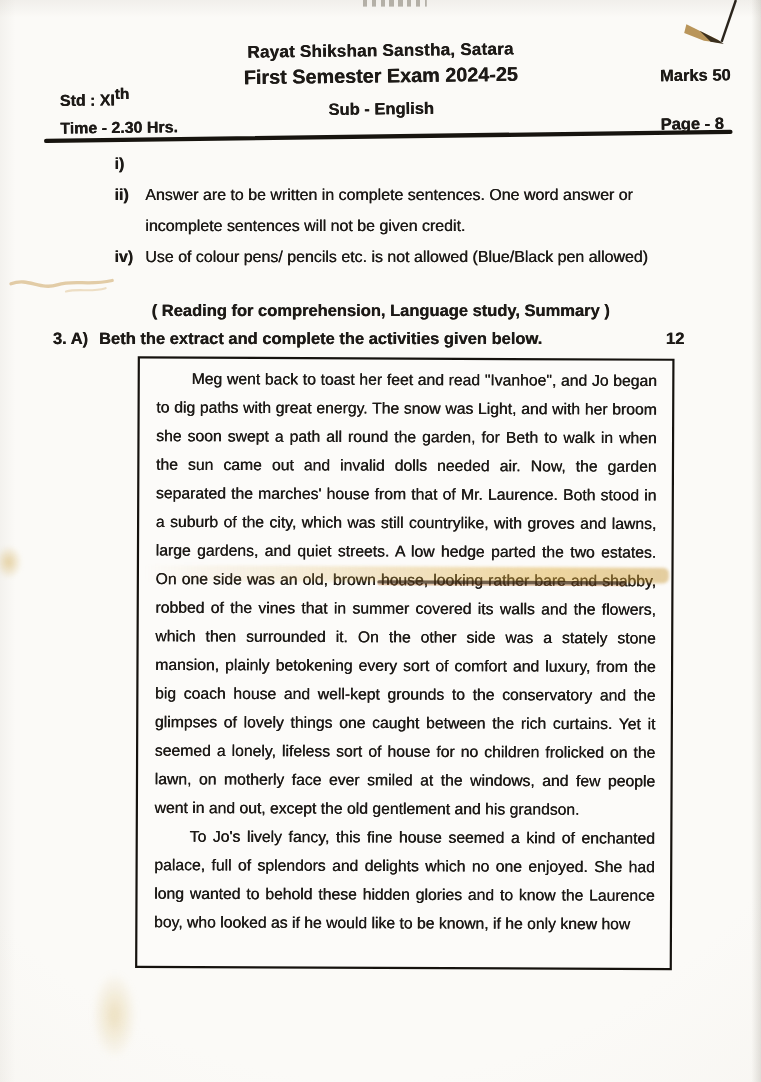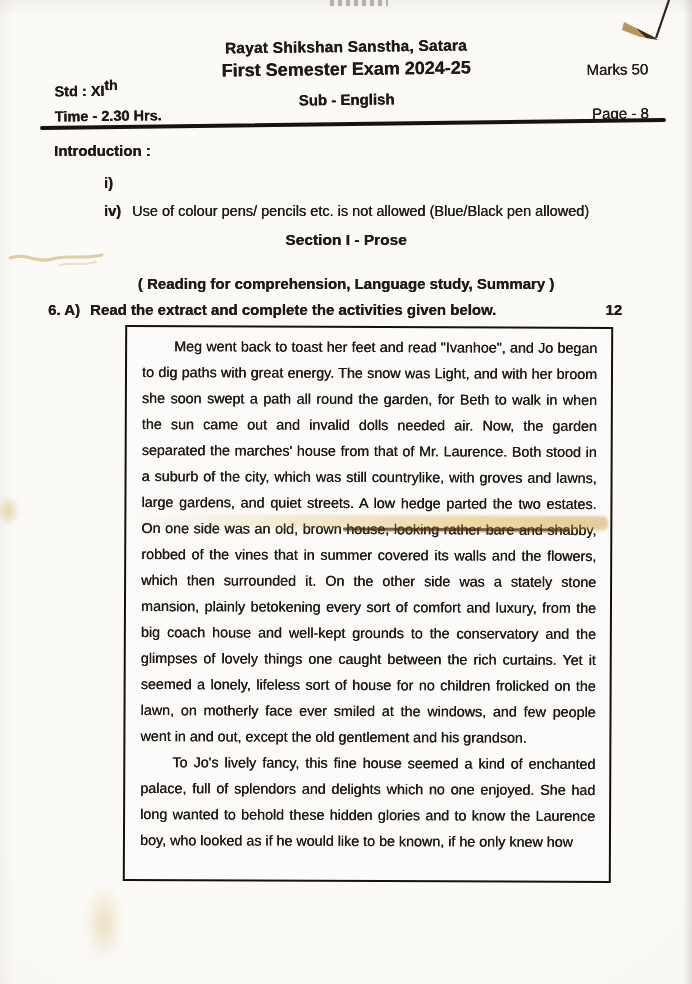--- a/index.html
+++ b/index.html
@@ -24,21 +24,21 @@
 
   
   .hdr { position: relative; height: 120px; transform: rotate(-0.7deg); }
   .hdr-center { text-align: center; padding-top: 38px; }
   .institution { font-size: 15.5px; font-weight: bold; letter-spacing: .2px; }
   .exam-title  { font-size: 18px;   font-weight: bold; margin-top: 3px; }
   .subject     { font-size: 15px;   font-weight: bold; margin-top: 11px; }
   .hdr-left  { position: absolute; left: 54px;  top: 74px; font-size: 14.5px; font-weight: bold; }
   .hdr-left .time { margin-top: 9px; }
   .hdr-left sup { font-size: 14px; }
-  .hdr-right { position: absolute; right: 44px; top: 64px; font-size: 15px; font-weight: normal; text-align: right; }
+  .hdr-right { position: absolute; right: 28px; top: 64px; font-size: 15px; font-weight: bold; }
   .hdr-right .pg { margin-top: 27px; }
   .rule {
     height: 4px; background: #17140f; border-radius: 2px;
     margin: 2px 26px 0 40px;
     transform: rotate(-0.75deg);
   }
 
   
   .intro-heading { font-size: 15px; font-weight: bold; margin: 16px 0 0 54px; }
   .intro-items { margin: 10px 0 0 104px; }
@@ -137,38 +137,41 @@
       <div class="time ink">Time - 2.30 Hrs.</div>
     </div>
     <div class="hdr-right">
       <div class="mk ink">Marks 50</div>
       <div class="pg ink">Page - 8</div>
     </div>
   </header>
   <div class="rule"></div>
 
   <section>
-    <div class="intro-heading ink">Introduction :</div>
     <div class="intro-items">
       <div class="intro-item">
         <span class="numeral ink">i)</span>
+      </div>
+      <div class="intro-item">
+        <span class="numeral ink">ii)</span>
+        <span class="item-text ink">Answer are to be written in complete sentences. One word answer or
+incomplete sentences will not be given credit.</span>
       </div>
       <div class="intro-item">
         <span class="numeral ink">iv)</span>
         <span class="item-text ink">Use of colour pens/ pencils etc. is not allowed (Blue/Black pen allowed)</span>
       </div>
     </div>
   </section>
 
-  <div class="section-title ink">Section I - Prose</div>
   <div class="section-subtitle ink">( Reading for comprehension, Language study, Summary )</div>
 
   <div class="question-row">
-    <span class="q-num ink">6. A)</span>
-    <span class="q-text ink">Read the extract and complete the activities given below.</span>
+    <span class="q-num ink">3. A)</span>
+    <span class="q-text ink">Beth the extract and complete the activities given below.</span>
     <span class="q-marks ink">12</span>
   </div>
 
   <div class="extract-box">
     <p class="ink">Meg went back to toast her feet and read "Ivanhoe", and Jo began to dig paths with great energy. The snow was Light, and with her broom she soon swept a path all round the garden, for Beth to walk in when the sun came out and invalid dolls needed air. Now, the garden separated the marches' house from that of Mr. Laurence. Both stood in a suburb of the city, which was still countrylike, with groves and lawns, large gardens, and quiet streets. A low hedge parted the two estates. On one side was an old, brown house, looking rather bare and shabby, robbed of the vines that in summer covered its walls and the flowers, which then surrounded it. On the other side was a stately stone mansion, plainly betokening every sort of comfort and luxury, from the big coach house and well-kept grounds to the conservatory and the glimpses of lovely things one caught between the rich curtains. Yet it seemed a lonely, lifeless sort of house for no children frolicked on the lawn, on motherly face ever smiled at the windows, and few people went in and out, except the old gentlement and his grandson.</p>
     <p class="ink">To Jo's lively fancy, this fine house seemed a kind of enchanted palace, full of splendors and delights which no one enjoyed. She had long wanted to behold these hidden glories and to know the Laurence boy, who looked as if he would like to be known, if he only knew how</p>
   </div>
 
   <div class="stain-line"></div>
   <div class="underline-mark"></div>

